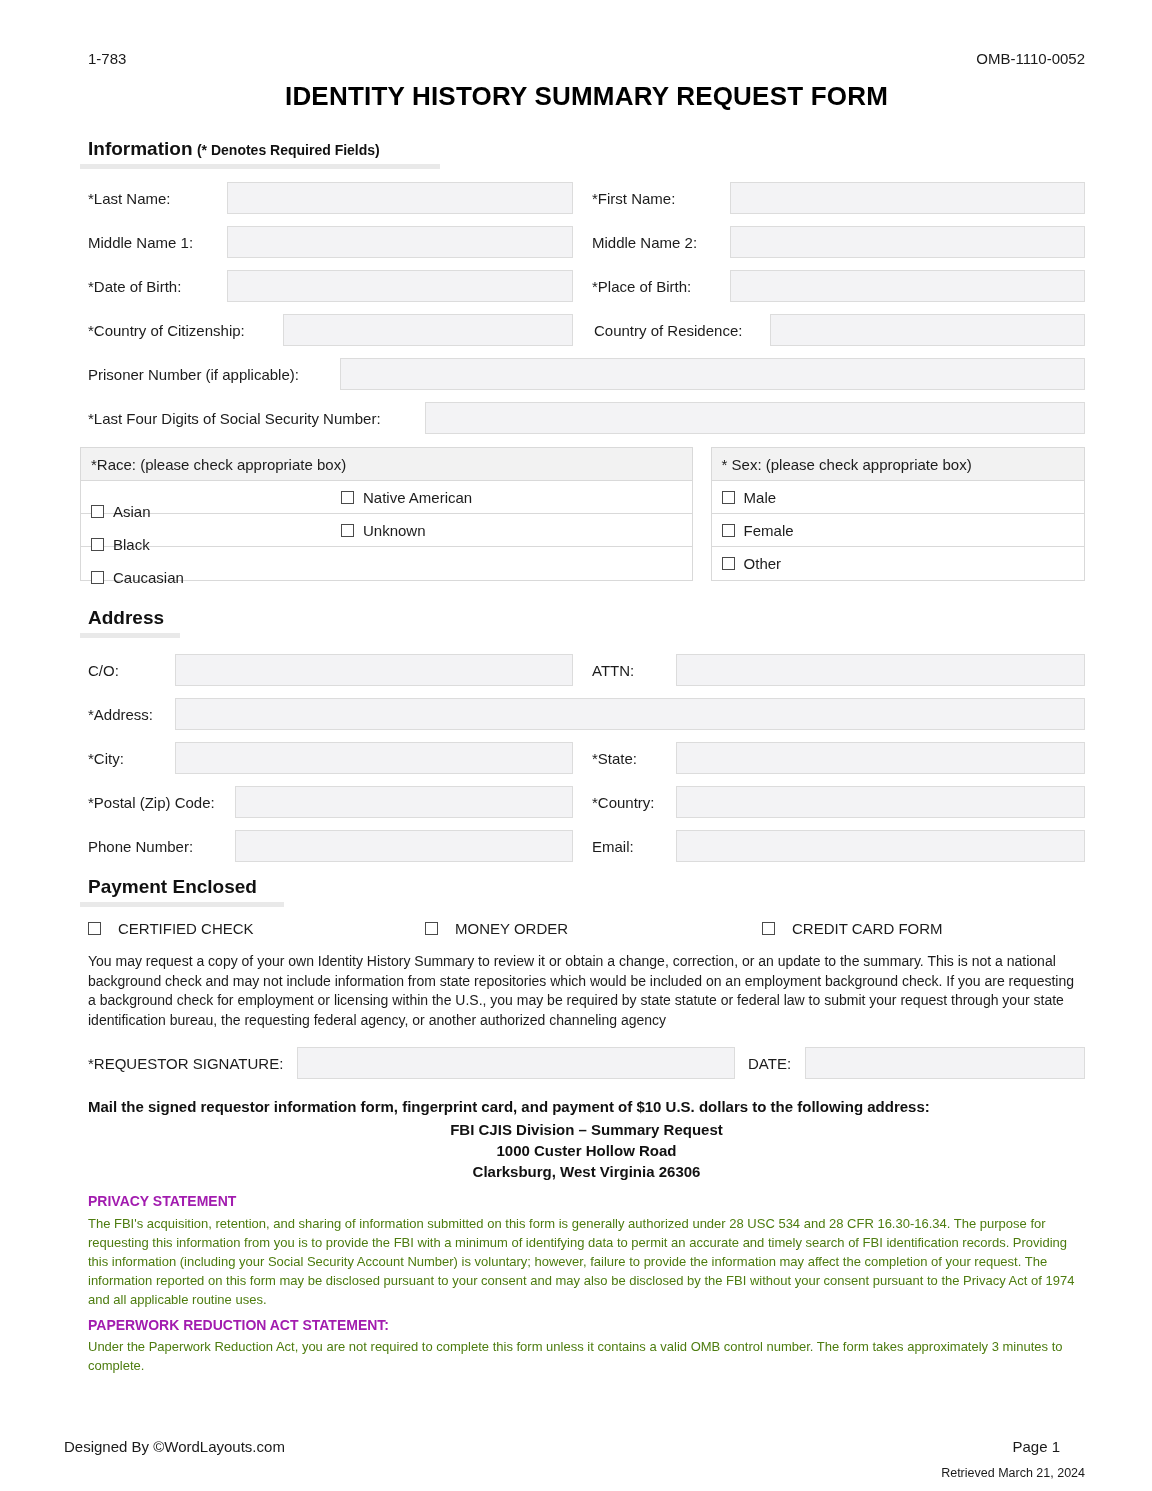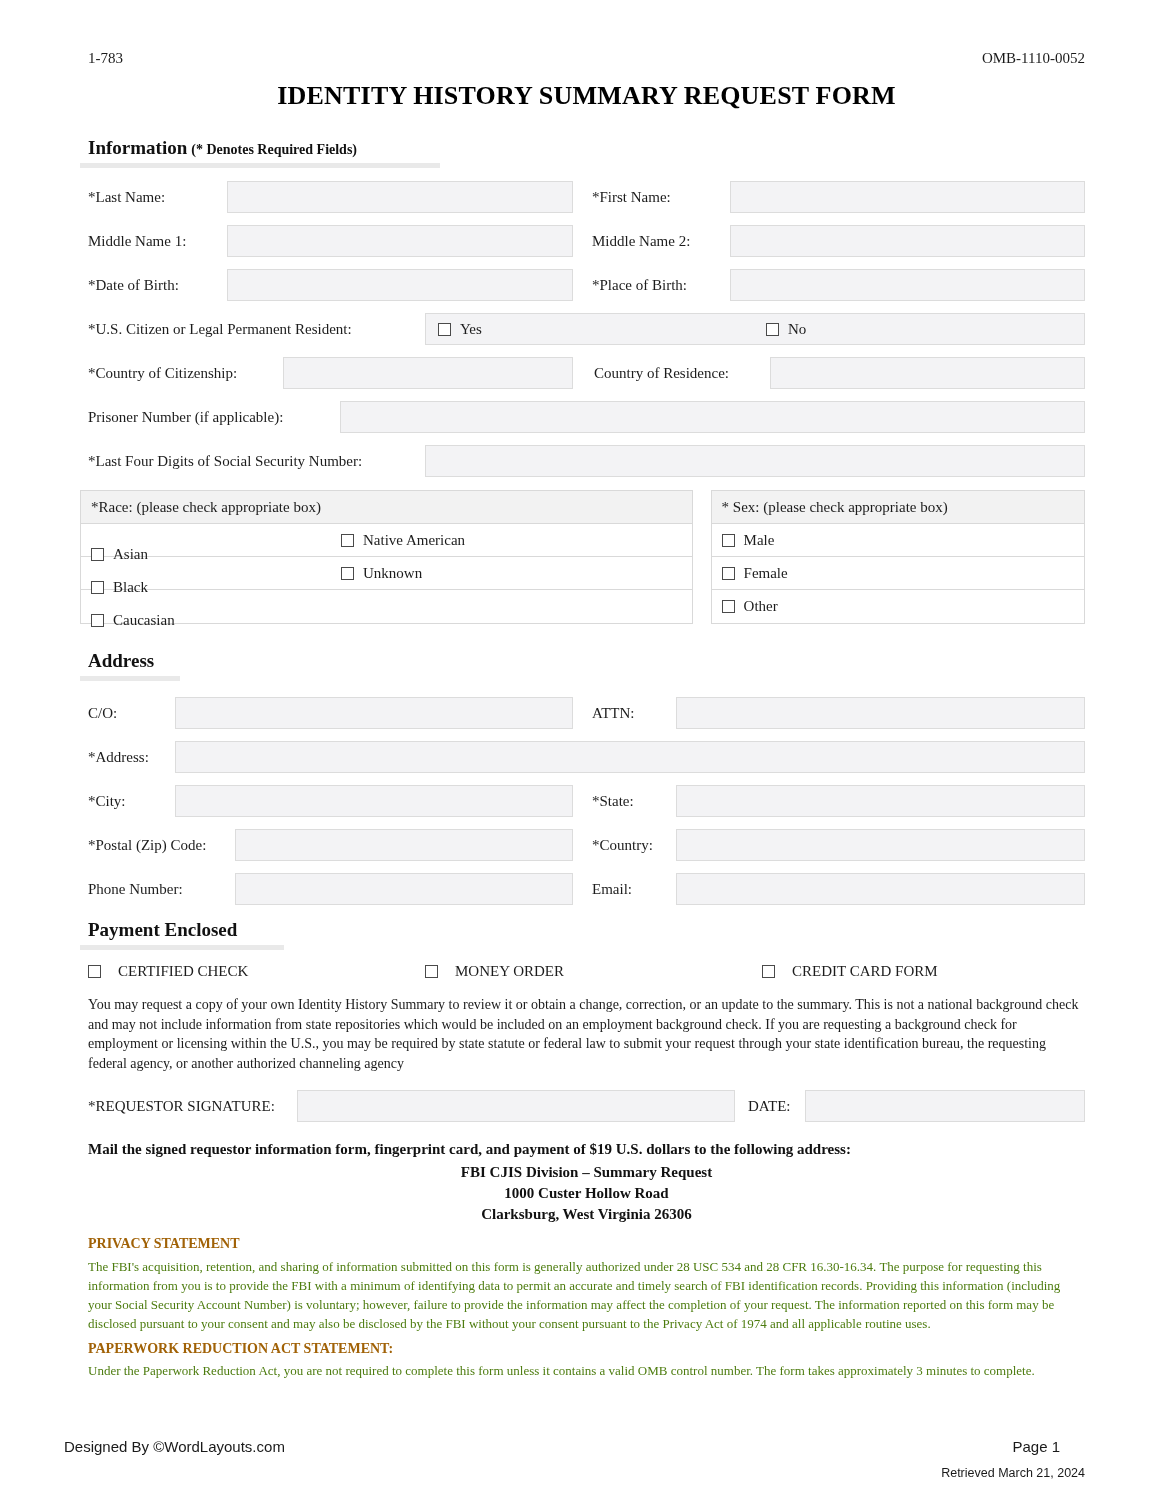--- a/index.html
+++ b/index.html
@@ -5,21 +5,21 @@
   html,body{margin:0;padding:0;background:#ffffff;}
   .page{
     position:relative;
     width:1152px;height:1491px;
     background:#ffffff;
     font-family:"Liberation Sans","DejaVu Sans",sans-serif;
     color:#1c1c1c;
     overflow:hidden;
     box-sizing:border-box;
   }
-  .content{padding:50px 67px 0 88px;font-family:Liberation Serif, serif;}
+  .content{padding:50px 67px 0 88px;}
   .topline{display:flex;justify-content:space-between;font-size:15px;color:#1a1a1a;}
   .title{margin:14px 0 0 0;text-align:center;font-size:26px;font-weight:700;color:#000;letter-spacing:.2px;}
   .sec-head{margin-top:26px;font-weight:700;}
   .sh-big{font-size:19px;color:#111;}
   .sh-note{font-size:14px;color:#111;}
   .underline{height:5px;background:#e9e9e9;margin-left:-8px;margin-top:4px;}
   .u-info{width:360px;}
   .u-addr{width:100px;}
   .u-pay{width:204px;}
 
@@ -69,21 +69,21 @@
   .pay-instruction{margin-top:14px;font-size:15px;}
   .pay-row{display:flex;margin-top:13px;}
   .pay-opt{width:337px;display:flex;align-items:center;font-size:15px;flex:none;gap:8px;}
 
   .para{margin-top:15px;font-size:14px;line-height:19.5px;color:#1c1c1c;width:997px;}
   .sig-row{margin-top:17px;}
 
   .mail-bold{margin-top:19px;font-size:15px;font-weight:700;color:#111;}
   .mail-center{margin-top:4px;text-align:center;font-size:15px;font-weight:700;line-height:21px;color:#111;}
 
-  .stmt-head{margin-top:11px;font-size:14px;font-weight:700;color:#a16207;}
+  .stmt-head{margin-top:11px;font-size:14px;font-weight:700;color:#a21caf;}
   .stmt-text{margin-top:5px;font-size:13px;line-height:19px;color:#4d7c0f;width:997px;}
 
   .footer{
     position:absolute;left:64px;right:78px;top:1438px;
     display:flex;justify-content:space-between;align-items:baseline;font-size:15px;color:#1a1a1a;
   }
   .footer .pg{margin-right:14px;}
   .retrieved{position:absolute;right:67px;top:1466px;font-size:12.5px;color:#1a1a1a;}
 </style>
 </head>
@@ -123,33 +123,20 @@
       </div>
 
       <div class="frow">
         <div class="lbl lw139">*Date of Birth:</div>
         <div class="box bw346"></div>
         <div class="sp19"></div>
         <div class="lbl l2a">*Place of Birth:</div>
         <div class="box fill"></div>
       </div>
 
-      <div class="frow">
-        <div class="lbl lw337">*U.S. Citizen or Legal Permanent Resident:</div>
-        <div class="box fill box-citizen">
-          <span class="cbitem cb-yes">
-            <span class="cb"></span>
-            <span>Yes</span>
-          </span>
-          <span class="cbitem cb-no">
-            <span class="cb"></span>
-            <span>No</span>
-          </span>
-        </div>
-      </div>
 
       <div class="frow">
         <div class="lbl lw195">*Country of Citizenship:</div>
         <div class="box bw290"></div>
         <div class="sp21"></div>
         <div class="lbl l2b">Country of Residence:</div>
         <div class="box fill"></div>
       </div>
 
       <div class="frow">
@@ -285,21 +272,21 @@
     <div class="para">You may request a copy of your own Identity History Summary to review it or obtain a change, correction, or an update to the summary. This is not a national background check and may not include information from state repositories which would be included on an employment background check. If you are requesting a background check for employment or licensing within the U.S., you may be required by state statute or federal law to submit your request through your state identification bureau, the requesting federal agency, or another authorized channeling agency</div>
 
     <div class="frow sig-row">
       <div class="lbl lw209">*REQUESTOR SIGNATURE:</div>
       <div class="box bw438"></div>
       <div class="sp13"></div>
       <div class="lbl l2d">DATE:</div>
       <div class="box fill"></div>
     </div>
 
-    <div class="mail-bold">Mail the signed requestor information form, fingerprint card, and payment of $19 U.S. dollars to the following address:</div>
+    <div class="mail-bold">Mail the signed requestor information form, fingerprint card, and payment of $10 U.S. dollars to the following address:</div>
     <div class="mail-center">
       <div>FBI CJIS Division – Summary Request</div>
       <div>1000 Custer Hollow Road</div>
       <div>Clarksburg, West Virginia 26306</div>
     </div>
 
     <div class="stmt-head">PRIVACY STATEMENT</div>
     <div class="stmt-text">The FBI's acquisition, retention, and sharing of information submitted on this form is generally authorized under 28 USC 534 and 28 CFR 16.30-16.34. The purpose for requesting this information from you is to provide the FBI with a minimum of identifying data to permit an accurate and timely search of FBI identification records. Providing this information (including your Social Security Account Number) is voluntary; however, failure to provide the information may affect the completion of your request. The information reported on this form may be disclosed pursuant to your consent and may also be disclosed by the FBI without your consent pursuant to the Privacy Act of 1974 and all applicable routine uses.</div>
 
     <div class="stmt-head" style="margin-top:8px;">PAPERWORK REDUCTION ACT STATEMENT:</div>

